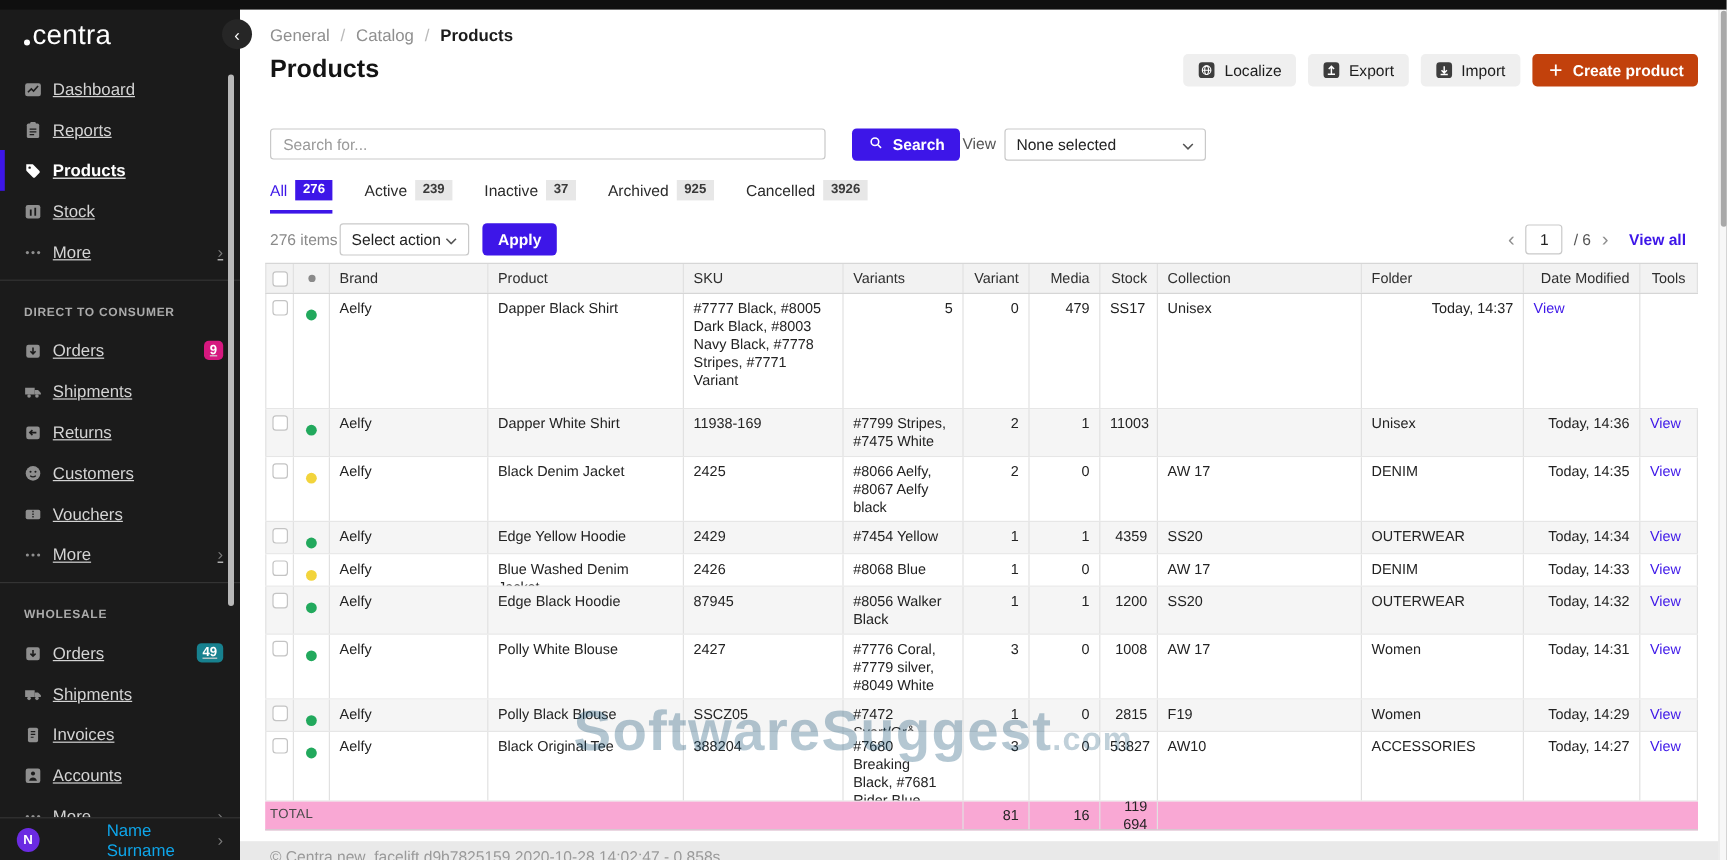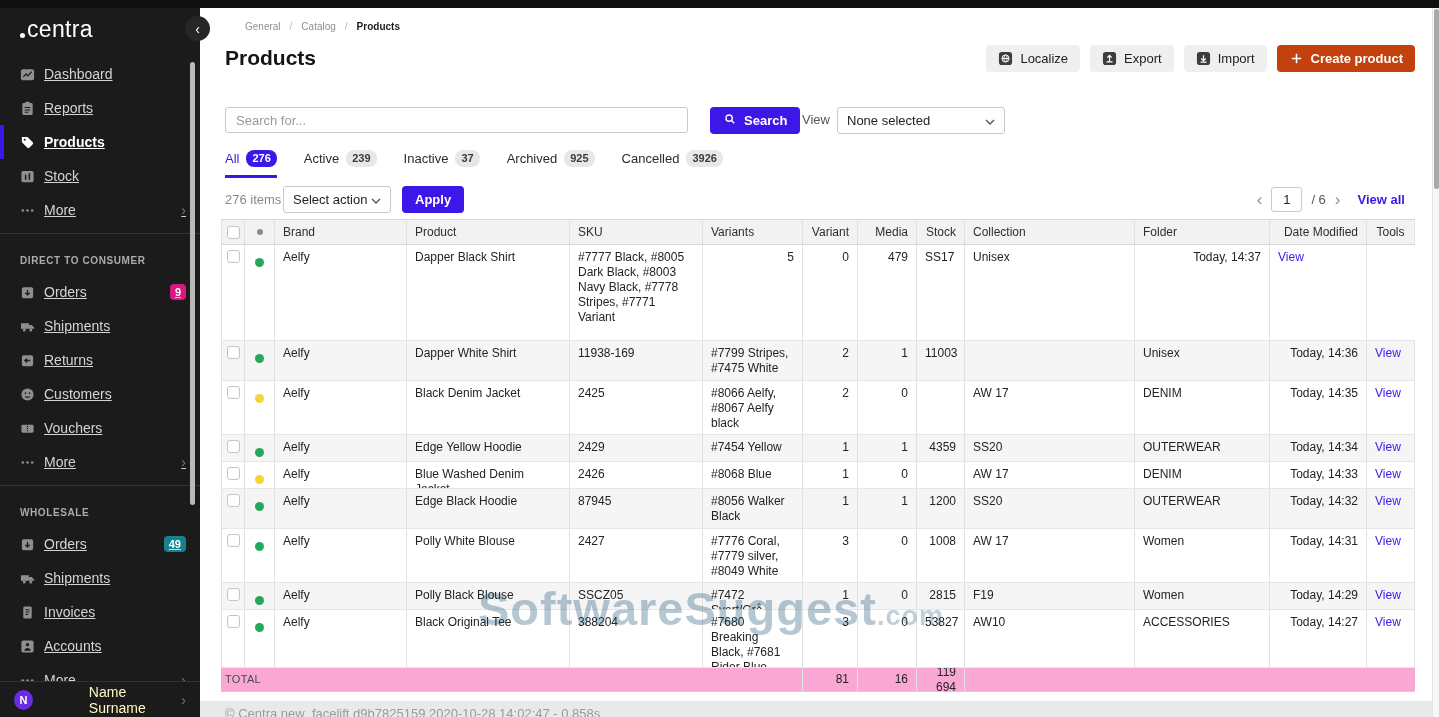--- a/index.html
+++ b/index.html
@@ -23,29 +23,29 @@
   .nav-item.active .icn{color:#fff;}
   .nav-item.active::before{content:"";position:absolute;left:0;top:0;bottom:0;width:4px;background:#3d16e8;}
   .nav-badge{margin-left:auto;font-size:11px;font-weight:700;color:#fff;padding:2px 5px;border-radius:4px;line-height:1.1;}
   .nav-chev{margin-left:auto;color:#787878;font-size:14px;}
   .section-label{padding:21px 20px 9px;font-size:10px;font-weight:700;color:#ababab;letter-spacing:.6px;}
   .nav-divider{height:1px;background:#343434;margin-top:6px;}
   #sidebar-user{position:absolute;left:0;right:0;bottom:0;height:36px;border-top:1px solid #343434;
                 display:flex;align-items:center;padding:0 14px;cursor:pointer;background:#1b1b1b;}
   #user-avatar{width:20px;height:20px;border-radius:50%;background:#6b2be2;color:#fff;font-size:11px;font-weight:700;
                display:flex;align-items:center;justify-content:center;margin-right:10px;}
-  #user-name{color:#fef9c3;font-size:14px;margin-left:46px;}
+  #user-name{color:#0ea5e9;font-size:14px;margin-left:46px;}
   #sidebar-user .nav-chev{margin-left:auto;}
   #collapse-btn{position:absolute;left:185px;top:16px;width:25px;height:25px;border-radius:50%;background:#262626;
                 color:#fff;display:flex;align-items:center;justify-content:center;font-size:14px;z-index:9;cursor:pointer;}
   #sidebar-scroll-thumb{position:absolute;left:190px;top:62px;width:5px;height:443px;background:#b8b8b8;border-radius:3px;z-index:8;cursor:pointer;}
 
   
   #content{position:absolute;left:200px;top:8px;width:1232px;height:709px;background:#fff;}
-  #breadcrumb{position:absolute;left:25px;top:13px;font-size:10px;color:#8f8f8f;margin-left:20px;}
+  #breadcrumb{position:absolute;left:25px;top:13px;font-size:14px;color:#8f8f8f;}
   #breadcrumb .crumb{cursor:pointer;}
   #breadcrumb .crumb.current{color:#1c1c1c;font-weight:600;cursor:default;}
   #breadcrumb .crumb-sep{margin:0 9px;color:#b9b9b9;}
   #page-title{position:absolute;left:25px;top:38px;font-size:21px;font-weight:700;color:#141414;}
   #header-buttons{position:absolute;right:17px;top:37px;display:flex;gap:10px;}
   .hbtn{height:27px;display:flex;align-items:center;gap:7px;padding:0 12px;background:#efefef;border-radius:4px;
         font-size:13px;color:#1d1d1d;cursor:pointer;white-space:nowrap;}
   .hbtn .bicn{display:flex;}
   .hbtn .bicn svg{width:15px;height:15px;}
   .hbtn.primary{background:#c2410c;color:#fff;font-weight:600;}
@@ -58,21 +58,21 @@
   #search-btn svg{width:14px;height:14px;}
   #view-label{position:absolute;left:602px;top:104px;font-size:13px;color:#555;}
   .selectbox{border:1px solid #c9c9c9;border-radius:3px;background:#fff;display:flex;align-items:center;
              justify-content:space-between;padding:0 9px;font-size:13px;color:#222;cursor:pointer;}
   #view-select{position:absolute;left:637px;top:99px;width:168px;height:27px;}
 
   #tabs{position:absolute;left:25px;top:142px;display:flex;gap:27px;align-items:flex-end;}
   .tab{display:flex;align-items:center;gap:7px;padding-bottom:8px;font-size:13px;color:#2b2b2b;cursor:pointer;
        border-bottom:3px solid transparent;}
   .tab.active{color:#3d16e8;border-bottom-color:#3d16e8;}
-  .tab-badge{font-size:11px;font-weight:600;padding:2px 6px;border-radius:8px;background:#e7e7e7;color:#3a3a3a;line-height:1.2;}
+  .tab-badge{font-size:11px;font-weight:600;padding:2px 6px;border-radius:0;background:#e7e7e7;color:#3a3a3a;line-height:1.2;}
   .tab.active .tab-badge{background:#3d16e8;color:#fff;}
 
   #items-count{position:absolute;left:25px;top:184px;font-size:13px;color:#8a8a8a;}
   #action-select{position:absolute;left:83px;top:178px;width:108px;height:27px;}
   #apply-btn{position:absolute;left:202px;top:178px;height:27px;padding:0 13px;background:#3d16e8;color:#fff;
              border-radius:4px;font-size:13px;font-weight:600;display:flex;align-items:center;cursor:pointer;}
   #pagination{position:absolute;right:27px;top:178px;height:27px;display:flex;align-items:center;gap:9px;}
   .pg-chev{color:#8f8f8f;font-size:17px;cursor:pointer;line-height:1;}
   #page-input{width:31px;height:25px;border:1px solid #c9c9c9;border-radius:3px;text-align:center;font-size:13px;
               color:#222;outline:none;font-family:"Liberation Sans",sans-serif;}

